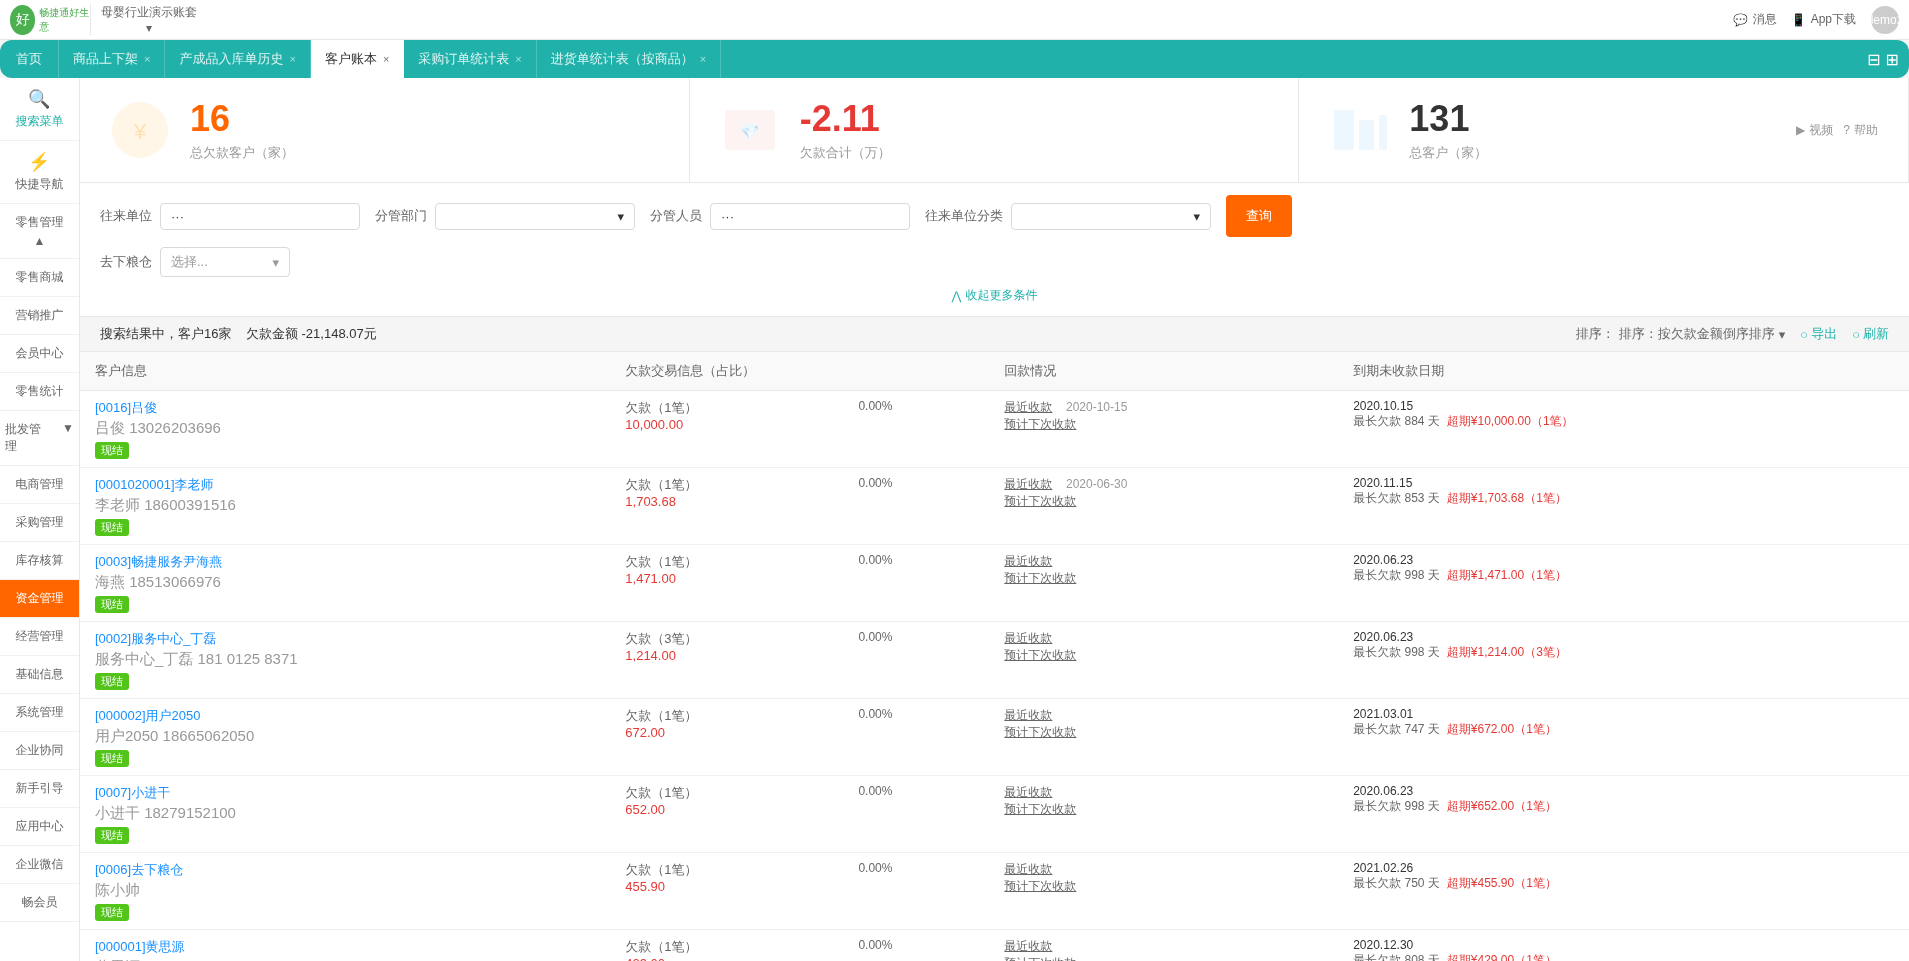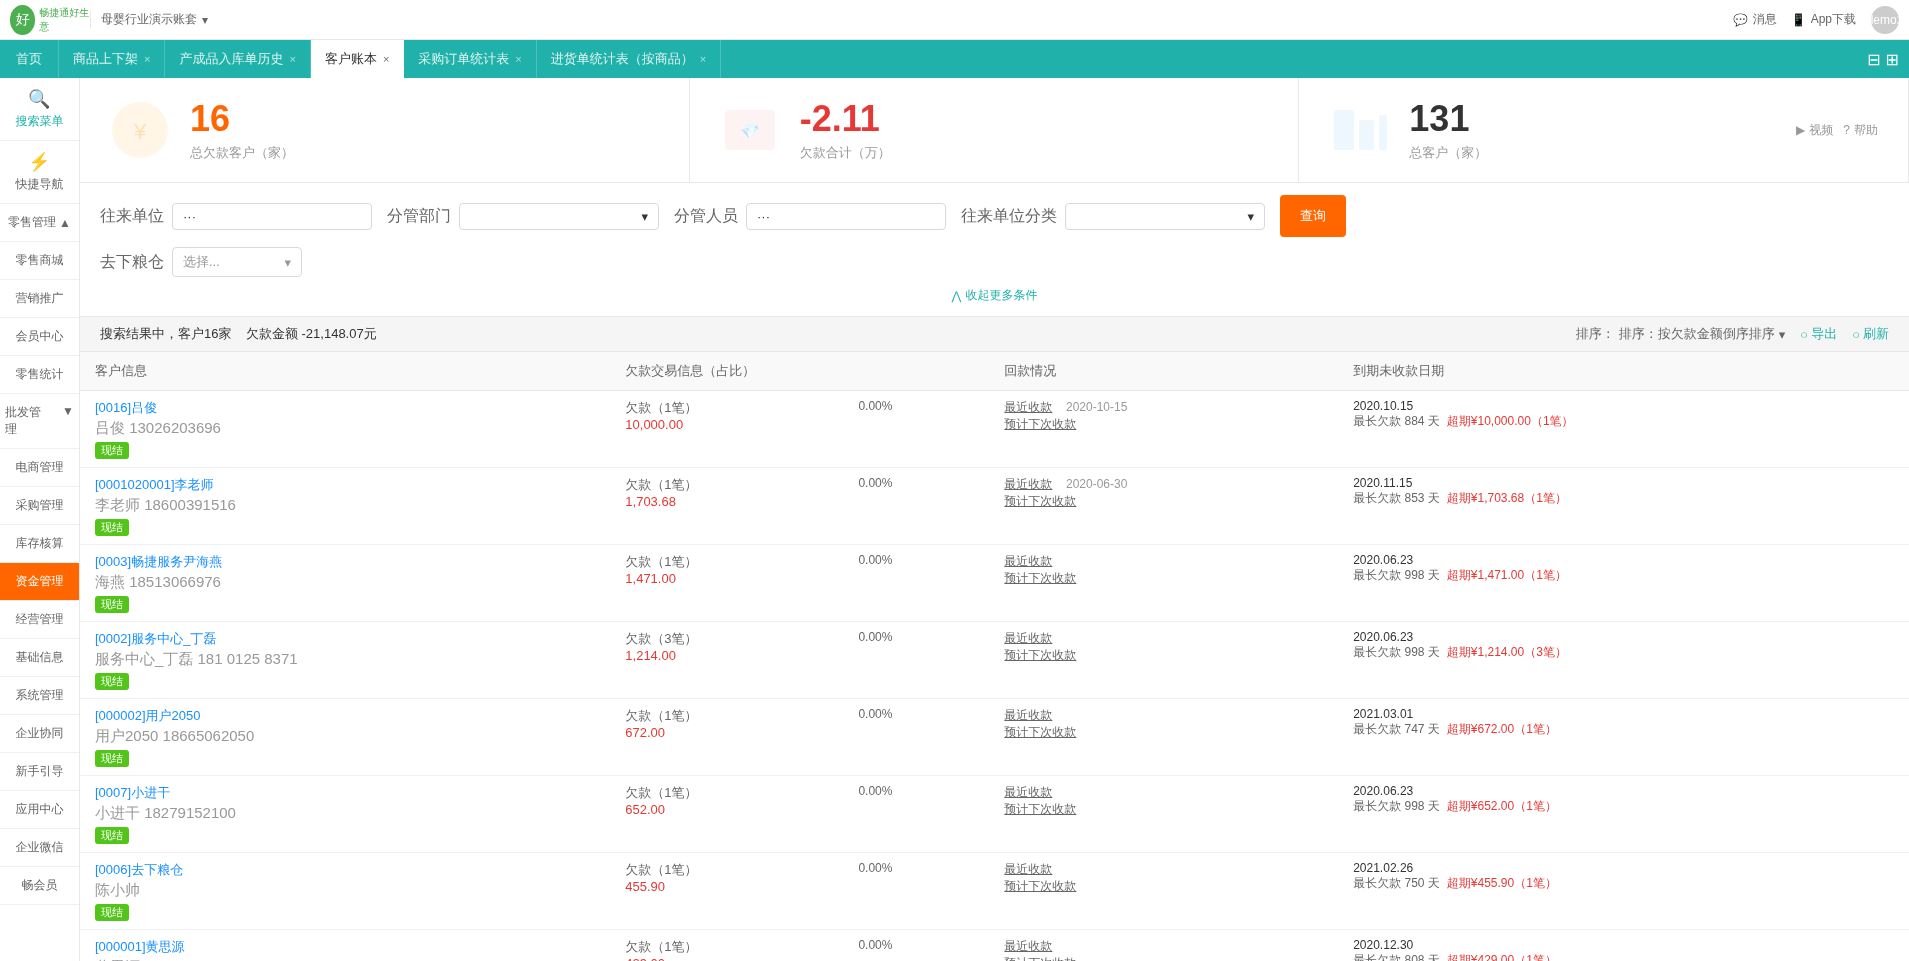--- a/index.html
+++ b/index.html
@@ -3,28 +3,28 @@
   <meta charset="utf-8">
   <style>
     * { margin: 0; padding: 0; box-sizing: border-box; }
     body { font-family: 'Microsoft YaHei', sans-serif; font-size: 12px; background: #f5f5f5; color: #333; overflow: hidden; }
 
     
     .top-bar { display: flex; align-items: center; background: #fff; height: 40px; border-bottom: 1px solid #e8e8e8; padding: 0 10px; }
     .logo-area { display: flex; align-items: center; width: 80px; }
     .logo-icon { width: 30px; height: 30px; background: #4CAF50; border-radius: 50%; display: flex; align-items: center; justify-content: center; color: white; font-size: 14px; }
     .logo-text { font-size: 10px; color: #4CAF50; margin-left: 4px; }
-    .store-selector { display: flex; align-items: center; padding: 0 10px; border-left: 1px solid #e8e8e8; color: #666; font-size: 12px; cursor: pointer; }
+    .store-selector { display: flex; align-items: center; padding: 0 10px; border-left: 1px solid #e8e8e8; color: #666; font-size: 12px; cursor: pointer; flex-direction: column; }
     .store-selector span { margin-right: 5px; }
     .top-right { margin-left: auto; display: flex; align-items: center; gap: 15px; }
     .top-btn { display: flex; align-items: center; gap: 4px; color: #666; font-size: 12px; cursor: pointer; }
     .avatar { width: 28px; height: 28px; border-radius: 50%; background: #ccc; overflow: hidden; display: flex; align-items: center; justify-content: center; color: #fff; font-size: 12px; }
 
     
-    .nav-tabs { display: flex; background: #20b2aa; height: 38px; align-items: center; padding-left: 0; }
+    .nav-tabs { display: flex; background: #20b2aa; height: 38px; align-items: center; padding-left: 0; border-radius: 12px; }
     .nav-tab { display: flex; align-items: center; padding: 0 14px; height: 38px; color: rgba(255,255,255,0.85); font-size: 13px; cursor: pointer; border-right: 1px solid rgba(255,255,255,0.2); white-space: nowrap; }
     .nav-tab.active { background: #fff; color: #333; }
     .nav-tab .close-x { margin-left: 6px; font-size: 11px; opacity: 0.7; }
     .nav-tab:first-child { padding: 0 16px; }
     .nav-tab-controls { margin-left: auto; display: flex; gap: 5px; padding-right: 10px; }
     .nav-tab-controls span { color: #fff; cursor: pointer; font-size: 16px; }
 
     
     .main { display: flex; height: calc(961px - 78px); }
 
@@ -46,21 +46,21 @@
     .stat-val.red { color: #e53935; }
     .stat-val.orange { color: #ff6600; }
     .stat-label { font-size: 13px; color: #999; margin-top: 4px; }
     .stat-actions { margin-left: auto; display: flex; gap: 10px; }
     .stat-action-btn { display: flex; align-items: center; gap: 4px; color: #999; font-size: 12px; cursor: pointer; }
 
     
     .filter-area { background: #fff; padding: 12px 20px; border-bottom: 1px solid #e8e8e8; }
     .filter-row { display: flex; align-items: center; gap: 15px; margin-bottom: 10px; }
     .filter-item { display: flex; align-items: center; gap: 8px; }
-    .filter-label { color: #666; font-size: 16px; white-space: nowrap; }
+    .filter-label { color: #666; font-size: 13px; white-space: nowrap; }
     .filter-input { border: 1px solid #d9d9d9; border-radius: 4px; padding: 5px 10px; font-size: 13px; color: #333; width: 200px; display: flex; align-items: center; justify-content: space-between; cursor: pointer; }
     .filter-select { border: 1px solid #d9d9d9; border-radius: 4px; padding: 5px 10px; font-size: 13px; color: #333; width: 200px; display: flex; align-items: center; justify-content: space-between; cursor: pointer; }
     .filter-select-sm { border: 1px solid #d9d9d9; border-radius: 4px; padding: 5px 10px; font-size: 13px; color: #999; width: 130px; display: flex; align-items: center; justify-content: space-between; cursor: pointer; }
     .query-btn { background: #ff6600; color: #fff; border: none; border-radius: 4px; padding: 12px 20px; font-size: 13px; cursor: pointer; }
     .collapse-btn { display: flex; align-items: center; justify-content: center; gap: 4px; color: #20b2aa; font-size: 12px; cursor: pointer; margin-top: 5px; }
 
     
     .results-bar { background: #f5f5f5; padding: 8px 20px; display: flex; align-items: center; justify-content: space-between; border-bottom: 1px solid #e8e8e8; }
     .results-info { font-size: 13px; color: #333; }
     .results-actions { display: flex; align-items: flex-end; gap: 15px; font-size: 13px; color: #666; }
@@ -149,21 +149,21 @@
 
   <div class="sidebar">
     <div class="sidebar-item" style="color:#20b2aa;">
       <span class="s-icon">🔍</span>
       <span>搜索菜单</span>
     </div>
     <div class="sidebar-item">
       <span class="s-icon">⚡</span>
       <span>快捷导航</span>
     </div>
-    <div class="sidebar-item" style="display:flex;flex-direction:row;justify-content:center;align-items:center;gap:3px;">
+    <div class="sidebar-item" style="display:flex;flex-direction:column;justify-content:center;align-items:center;gap:3px;">
       <span>零售管理</span>
       <span>▲</span>
     </div>
     <div class="sidebar-item">
       <span>零售商城</span>
     </div>
     <div class="sidebar-item">
       <span>营销推广</span>
     </div>
     <div class="sidebar-item">

